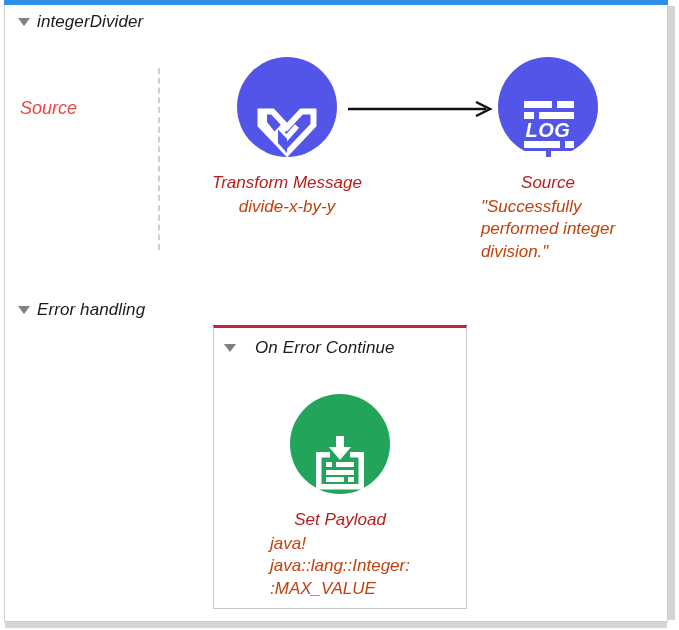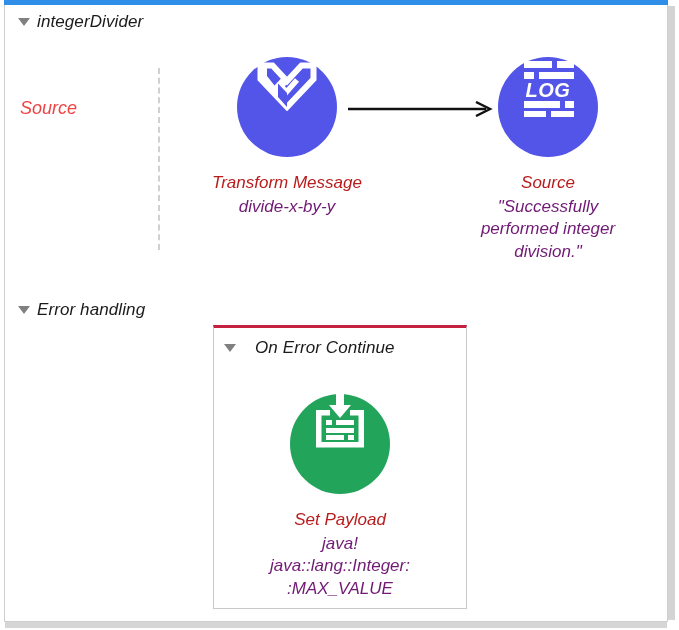--- a/index.html
+++ b/index.html
@@ -89,38 +89,37 @@
   .node {
     position: absolute;
     display: flex;
     flex-direction: column;
     align-items: center;
   }
   .node-circle {
     width: 100px; height: 100px;
     border-radius: 50%;
     display: flex;
-    align-items: flex-start;
+    align-items: flex-end;
     justify-content: center;
   }
   .node-circle.purple { background: #5355E8; }
   .node-circle.green  { background: #23A45B; }
 
   .node-type {
     margin-top: 16px;
     font-size: 17px;
     color: #b91c1c;
     text-align: left;
     white-space: nowrap;
   }
   .node-value {
     margin-top: 3px;
     font-size: 17px;
-    color: #701a75;
-    text-align: center;
+    color: #c2410c;
     line-height: 1.32;
   }
   .node-value .vline { display: block; }
 
   
   .connector {
     position: absolute;
     left: 348px; top: 101px;
     width: 148px; height: 16px;
   }

